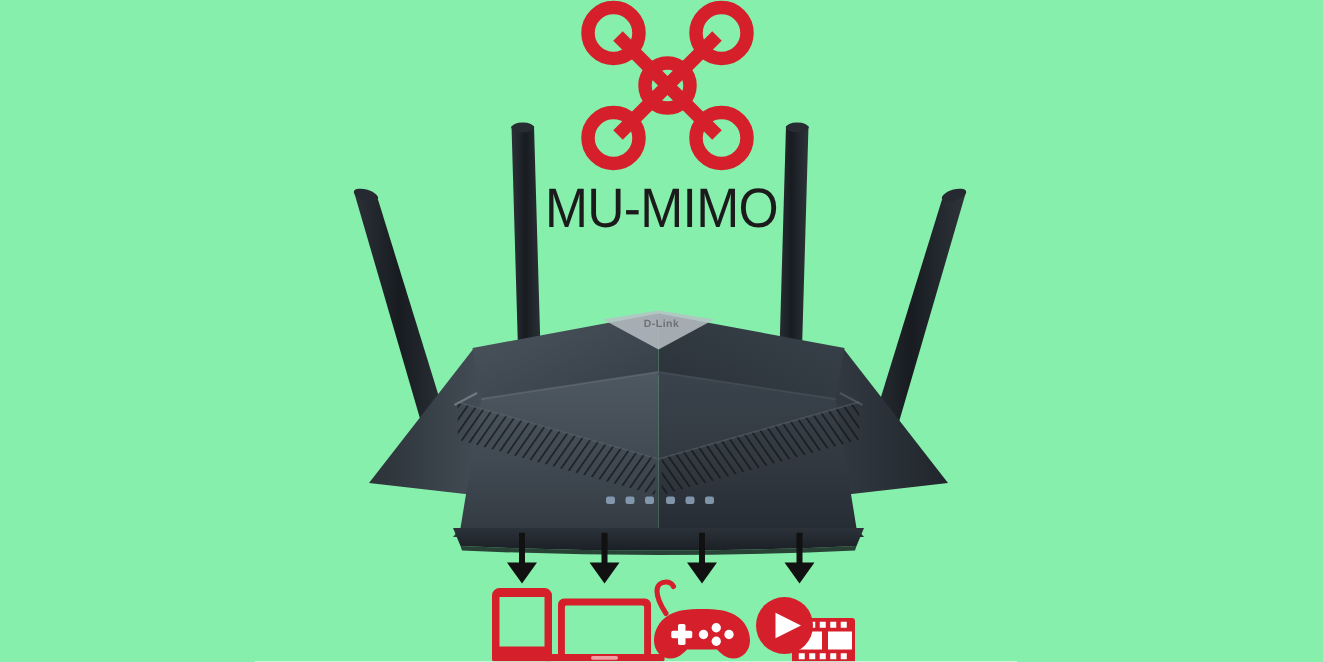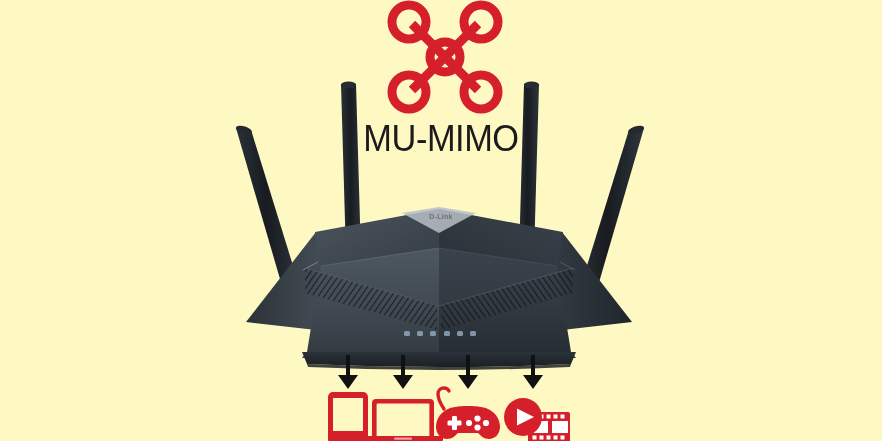--- a/index.html
+++ b/index.html
@@ -7,21 +7,21 @@
     padding: 0;
     background: #ffffff;
   }
   body {
     font-family: "Liberation Sans", sans-serif;
   }
   #stage {
     position: relative;
     width: 882px;
     height: 441px;
-    background: #fef9c3;
+    background: #86efac;
     overflow: hidden;
   }
   .abs { position: absolute; }
 
   
   #mumimo-icon {
     left: 385px;
     top: 0px;
     width: 120px;
     height: 114px;

